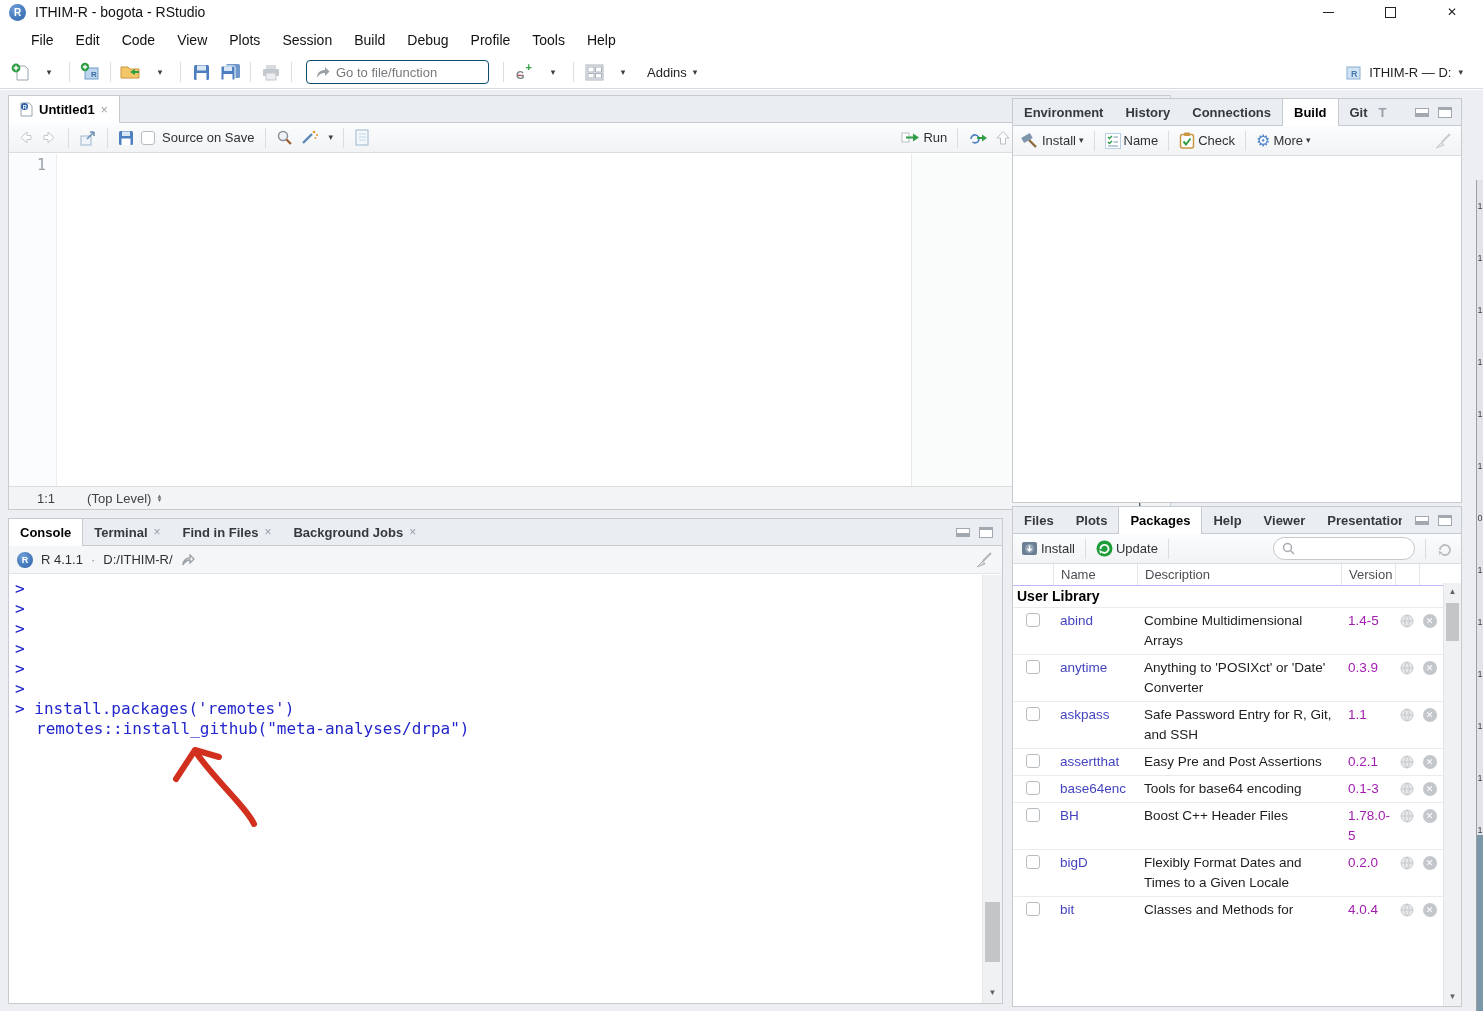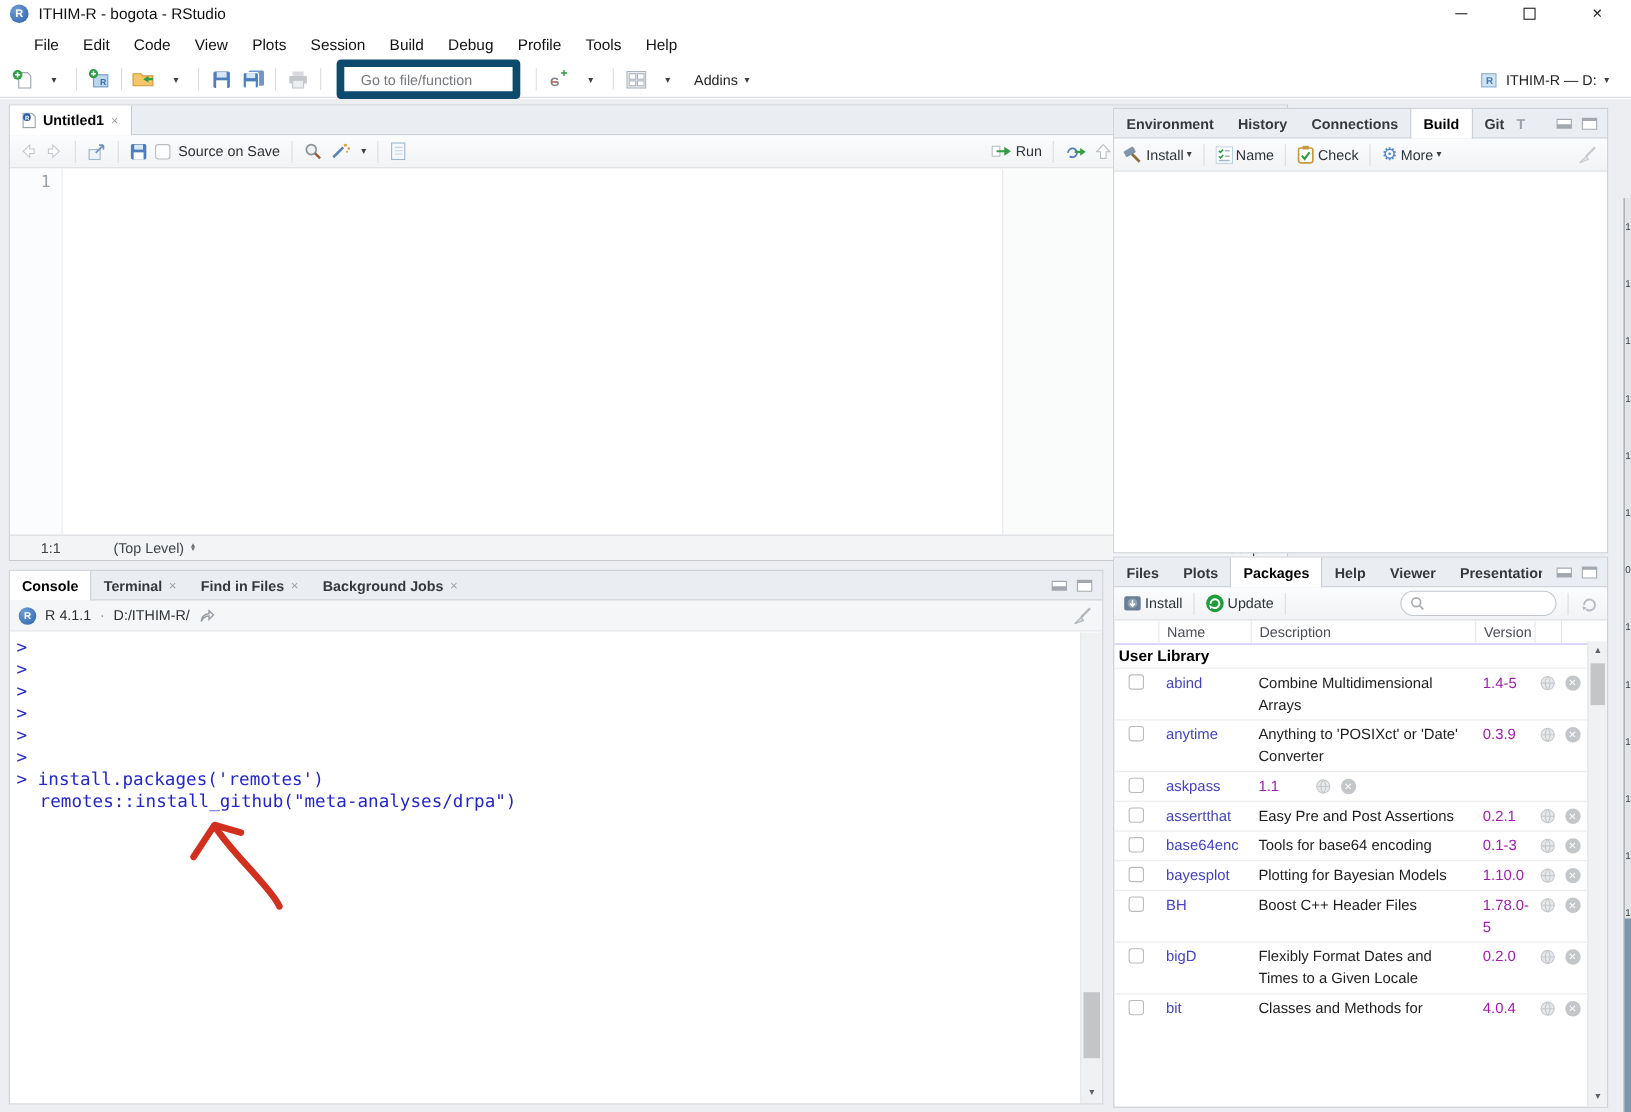--- a/index.html
+++ b/index.html
@@ -21,21 +21,21 @@
   .ic-max{ width:11px; height:11px; border:1px solid #222; background:#fff; }
   .ic-x::before{ content:"✕"; font-size:12px; }
 
   .menubar{ height:32px; display:flex; align-items:center; padding-left:20px; }
   .menu-item{ padding:0 11px; font-size:14px; color:#111; }
 
   .topbar{ height:33px; display:flex; align-items:center; gap:5px; padding:0 8px; border-bottom:1px solid #d6dade; }
   .tbtn{ height:24px; min-width:24px; display:flex; align-items:center; justify-content:center; gap:3px; }
   .vsep{ width:1px; height:20px; background:#dadde1; margin:0 3px; flex:0 0 auto; }
   .caret{ font-size:9px; color:#3c4044; line-height:1; }
-  .goto-box{ width:167px; height:24px; border:7px solid #0c4a6e; border-radius:4px; background:#fff;
+  .goto-box{ width:183px; height:24px; border:1px solid #0c4a6e; border-radius:4px; background:#fff;
              display:flex; align-items:center; gap:6px; padding:11px 8px; margin:0 6px; }
   .goto-box input{ border:0; outline:0; width:130px; font-size:13px; color:#333; background:transparent; }
   .goto-box input::placeholder{ color:#76797d; }
   .addins{ display:flex; align-items:center; gap:6px; padding:0 7px; font-size:13px; color:#222; }
   .projbtn{ margin-left:auto; display:flex; align-items:center; gap:7px; font-size:13px; color:#222; padding-right:12px; }
   .vcswrap{ position:relative; width:16px; height:18px; }
   .vcswrap .g{ position:absolute; left:0; bottom:0; font-size:11px; font-weight:bold; color:#7d838a; }
   .vcswrap .plus{ position:absolute; right:0; top:-2px; font-size:11px; font-weight:bold; color:#2f9e44; }
   .vcswrap .minus{ position:absolute; left:1px; top:6px; font-size:11px; font-weight:bold; color:#d23f31; }
 
@@ -65,21 +65,21 @@
   
   .editor{ position:absolute; left:0; right:0; top:58px; bottom:23px; background:#fff; display:flex; }
   .gutter{ width:48px; background:#fbfcfd; border-right:1px solid #eceef0; text-align:right; padding:2px 10px 0 0;
            font-size:15px; color:#99a1a9; }
   .marginline{ position:absolute; left:854px; top:0; bottom:0; width:1px; background:#e7e9eb; }
   .editor-dim{ position:absolute; left:855px; right:0; top:0; bottom:0; background:#fafbfb; }
   .srcstatus{ position:absolute; left:0; right:0; bottom:0; height:23px; background:#f2f4f6; border-top:1px solid #d9dce0;
               display:flex; align-items:center; gap:8px; font-size:13px; color:#3f4347; padding:0 10px 0 28px; }
   .updown{ display:inline-flex; flex-direction:column; line-height:4px; font-size:6px; color:#6b7075; }
   .updown::before{ content:"▲"; } .updown::after{ content:"▼"; }
-  .scopegap{ margin-left:40px; display:flex; gap:5px; align-items:center; }
+  .scopegap{ margin-left:24px; display:flex; gap:5px; align-items:center; }
   .rightstat{ margin-left:auto; display:flex; gap:5px; align-items:center; }
 
   .cbx{ width:14px; height:14px; border:1px solid #b7bcc1; border-radius:3px; background:#fff; flex:0 0 auto; }
 
   
   .rbar{ height:28px; display:flex; align-items:center; gap:8px; padding:0 8px; background:#f4f6f7; border-bottom:1px solid #e3e6e9; font-size:13px; color:#2e3236; }
   .conbody{ position:absolute; left:0; right:20px; top:56px; bottom:0; background:#fff; padding:4px 0 0 6px;
             font-size:16px; line-height:20px; color:var(--blue); }
   .cline{ height:20px; white-space:pre; }
   .cmdcont{ padding-left:21px; }
@@ -580,20 +580,21 @@
           </div>
         <div class="pc-x">
             <span class="xcirc"></span>
           </div>
       </div>
       <div class="prow">
         <div class="pc-check">
             <span class="cbx"></span>
           </div>
         <div class="pc-name">askpass</div>
+        <div class="pc-desc">Safe Password Entry for R, Git, and SSH</div>
         <div class="pc-ver">1.1</div>
         <div class="pc-globe">
             <svg width="14" height="14">
               <circle cx="7" cy="7" r="6" fill="#e6e8ea" stroke="#c6c9cc"></circle>
               <path d="M1 7h12M7 1a9 9 0 0 1 0 12M7 1a9 9 0 0 0 0 12" stroke="#c6c9cc" fill="none"></path>
             </svg>
           </div>
         <div class="pc-x">
             <span class="xcirc"></span>
           </div>
@@ -629,37 +630,20 @@
             </svg>
           </div>
         <div class="pc-x">
             <span class="xcirc"></span>
           </div>
       </div>
       <div class="prow">
         <div class="pc-check">
             <span class="cbx"></span>
           </div>
-        <div class="pc-name">bayesplot</div>
-        <div class="pc-desc">Plotting for Bayesian Models</div>
-        <div class="pc-ver">1.10.0</div>
-        <div class="pc-globe">
-            <svg width="14" height="14">
-              <circle cx="7" cy="7" r="6" fill="#e6e8ea" stroke="#c6c9cc"></circle>
-              <path d="M1 7h12M7 1a9 9 0 0 1 0 12M7 1a9 9 0 0 0 0 12" stroke="#c6c9cc" fill="none"></path>
-            </svg>
-          </div>
-        <div class="pc-x">
-            <span class="xcirc"></span>
-          </div>
-      </div>
-      <div class="prow">
-        <div class="pc-check">
-            <span class="cbx"></span>
-          </div>
         <div class="pc-name">BH</div>
         <div class="pc-desc">Boost C++ Header Files</div>
         <div class="pc-ver">1.78.0-5</div>
         <div class="pc-globe">
             <svg width="14" height="14">
               <circle cx="7" cy="7" r="6" fill="#e6e8ea" stroke="#c6c9cc"></circle>
               <path d="M1 7h12M7 1a9 9 0 0 1 0 12M7 1a9 9 0 0 0 0 12" stroke="#c6c9cc" fill="none"></path>
             </svg>
           </div>
         <div class="pc-x">

